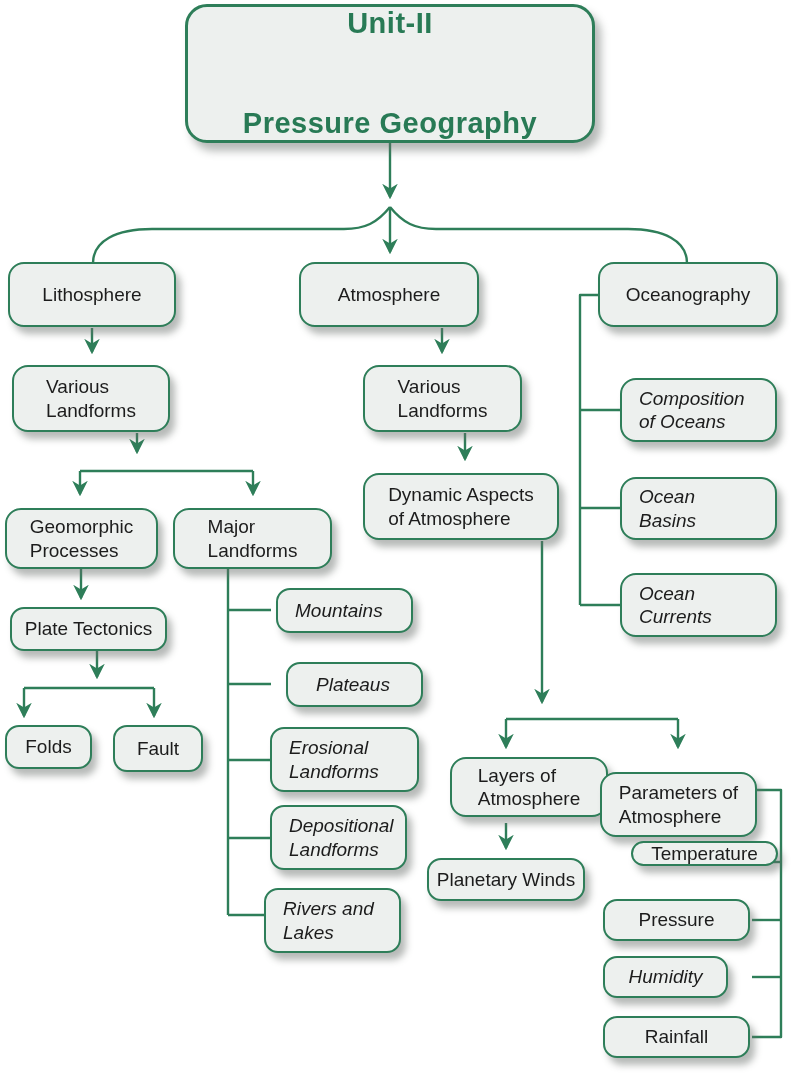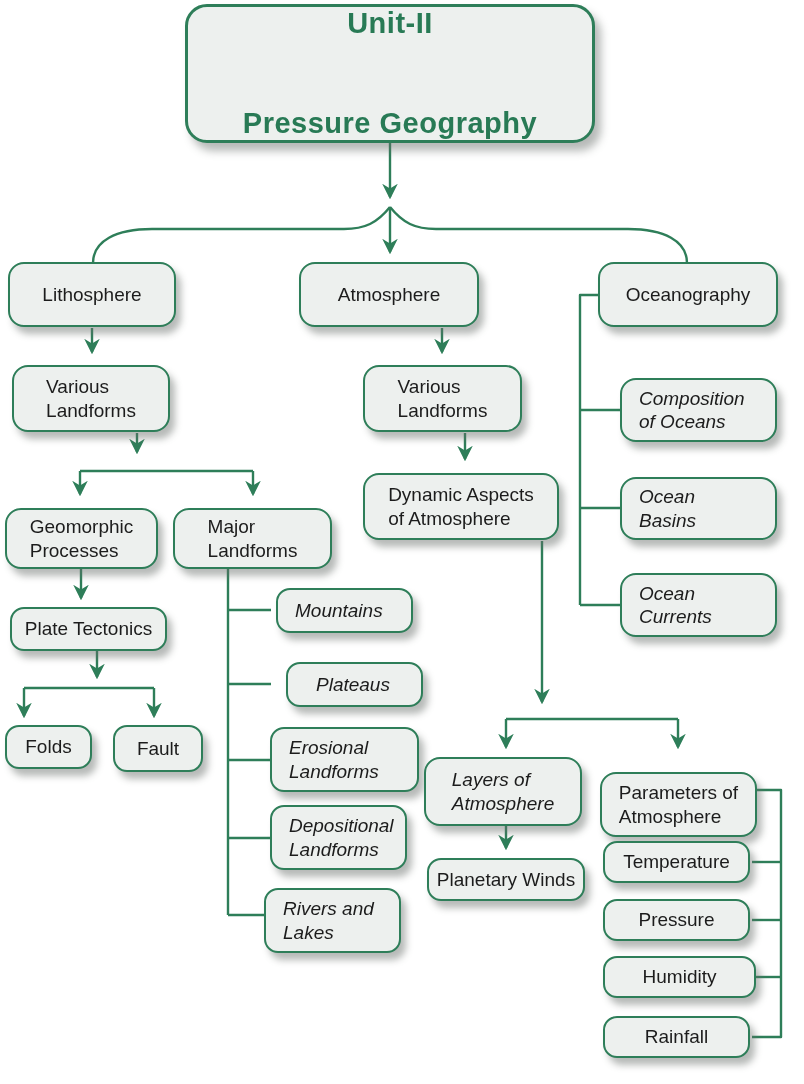--- a/index.html
+++ b/index.html
@@ -144,28 +144,28 @@
 Landforms</div>
   <div class="node sm la" style="left:270px;top:805px;width:137px;height:65px;">Depositional
 Landforms</div>
   <div class="node sm la" style="left:264px;top:888px;width:137px;height:65px;">Rivers and
 Lakes</div>
 
   <div class="node" style="left:363px;top:365px;width:159px;height:67px;">Various
 Landforms</div>
   <div class="node" style="left:363px;top:473px;width:196px;height:67px;">Dynamic Aspects
 of Atmosphere</div>
-  <div class="node" style="left:424px;top:757px;width:158px;height:69px;font-style:italic;">Layers of
+  <div class="node" style="left:450px;top:757px;width:158px;height:60px;">Layers of
 Atmosphere</div>
   <div class="node sm" style="left:427px;top:858px;width:158px;height:43px;">Planetary Winds</div>
   <div class="node" style="left:600px;top:757px;width:157px;height:65px;margin-top:15px;">Parameters of
 Atmosphere</div>
-  <div class="node sm" style="left:603px;top:841px;width:147px;height:42px;">Temperature</div>
+  <div class="node sm" style="left:631px;top:841px;width:147px;height:25px;">Temperature</div>
   <div class="node sm" style="left:603px;top:899px;width:147px;height:42px;">Pressure</div>
-  <div class="node sm" style="left:603px;top:956px;width:153px;height:42px;">Humidity</div>
+  <div class="node sm" style="left:603px;top:956px;width:125px;height:42px;font-style:italic;">Humidity</div>
   <div class="node sm" style="left:603px;top:1016px;width:147px;height:42px;">Rainfall</div>
 
   <div class="node la" style="left:620px;top:378px;width:157px;height:64px;">Composition
 of Oceans</div>
   <div class="node la" style="left:620px;top:477px;width:157px;height:63px;">Ocean
 Basins</div>
   <div class="node la" style="left:620px;top:573px;width:157px;height:64px;">Ocean
 Currents</div>
 
 </div>

